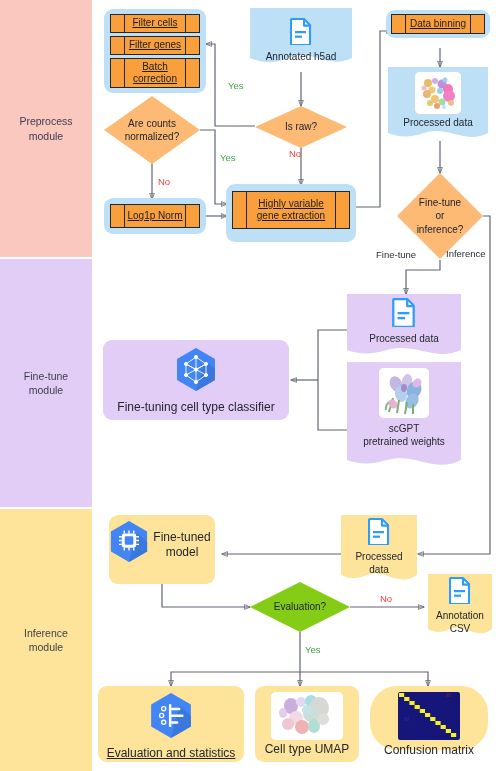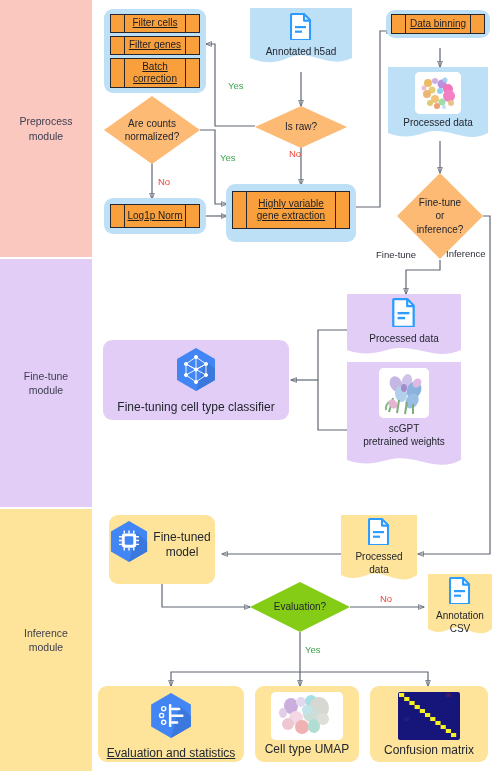--- a/index.html
+++ b/index.html
@@ -180,21 +180,21 @@
     <span>Filter cells</span>
   </div>
   <div class="proc" style="left:110px; top:36px; width:90px; height:19px;">
     <span>Filter genes</span>
   </div>
   <div class="proc" style="left:110px; top:58px; width:90px; height:30px;">
     <span>Batch
 correction</span>
   </div>
 
-  <div class="doc" style="left:250px; top:8px; width:102px; height:60px;">
+  <div class="doc" style="left:250px; top:8px; width:102px; height:60px;justify-content:center;">
     <svg class="wave" viewBox="0 0 102 60" preserveAspectRatio="none">
       <path d="M0,0 H102 V50 C78,62 62,40 38,50 C22,57 10,54 0,50 Z" fill="#bde0f7"></path>
     </svg>
     <div class="inner">
       <span class="icon-wrap" style="margin-top:5px;">
         <svg width="22" height="27" viewBox="0 0 22 27">
           <path d="M2 1 h12 l6 6 v19 a1 1 0 0 1 -1 1 h-17 a1 1 0 0 1 -1 -1 v-24 a1 1 0 0 1 1 -1 z" fill="#fff" stroke="#2d9cff" stroke-width="2.1" stroke-linejoin="round"></path>
           <path d="M14 1.6 v6 h6" fill="none" stroke="#2d9cff" stroke-width="2.1" stroke-linejoin="round"></path>
           <rect x="5" y="13" width="11" height="2.2" fill="#2d9cff"></rect>
           <rect x="5" y="17.6" width="7" height="2.2" fill="#2d9cff"></rect>
@@ -444,21 +444,21 @@
             <ellipse cx="52" cy="27" rx="6" ry="6" fill="#d0d0c8"></ellipse>
             <ellipse cx="36" cy="18" rx="5" ry="5" fill="#a8d8e0"></ellipse>
             <ellipse cx="12" cy="21" rx="4" ry="5" fill="#d8b8e0"></ellipse>
           </g>
         </svg>
       </div>
       <span class="node-lbl" style="margin-top:2px;">Cell type UMAP</span>
     </div>
   </div>
 
-  <div class="rrect c-yellow" style="left:370px; top:686px; width:118px; height:76px;">
+  <div class="rrect c-yellow" style="left:370px; top:686px; width:118px; height:64px;border-radius:27px;">
     <div style="display:flex; flex-direction:column; align-items:center; padding-top:6px;">
       <div class="thumb" style="width:62px; height:48px; border-radius:2px;">
         <svg width="62" height="48" viewBox="0 0 62 48">
           <rect width="62" height="48" fill="#15157a"></rect>
           <g fill="#f7f122">
             <rect x="1" y="1" width="5.2" height="4"></rect>
             <rect x="6.2" y="5" width="5.2" height="4"></rect>
             <rect x="11.4" y="9" width="5.2" height="4"></rect>
             <rect x="16.6" y="13" width="5.2" height="4"></rect>
             <rect x="21.8" y="17" width="5.2" height="4"></rect>

